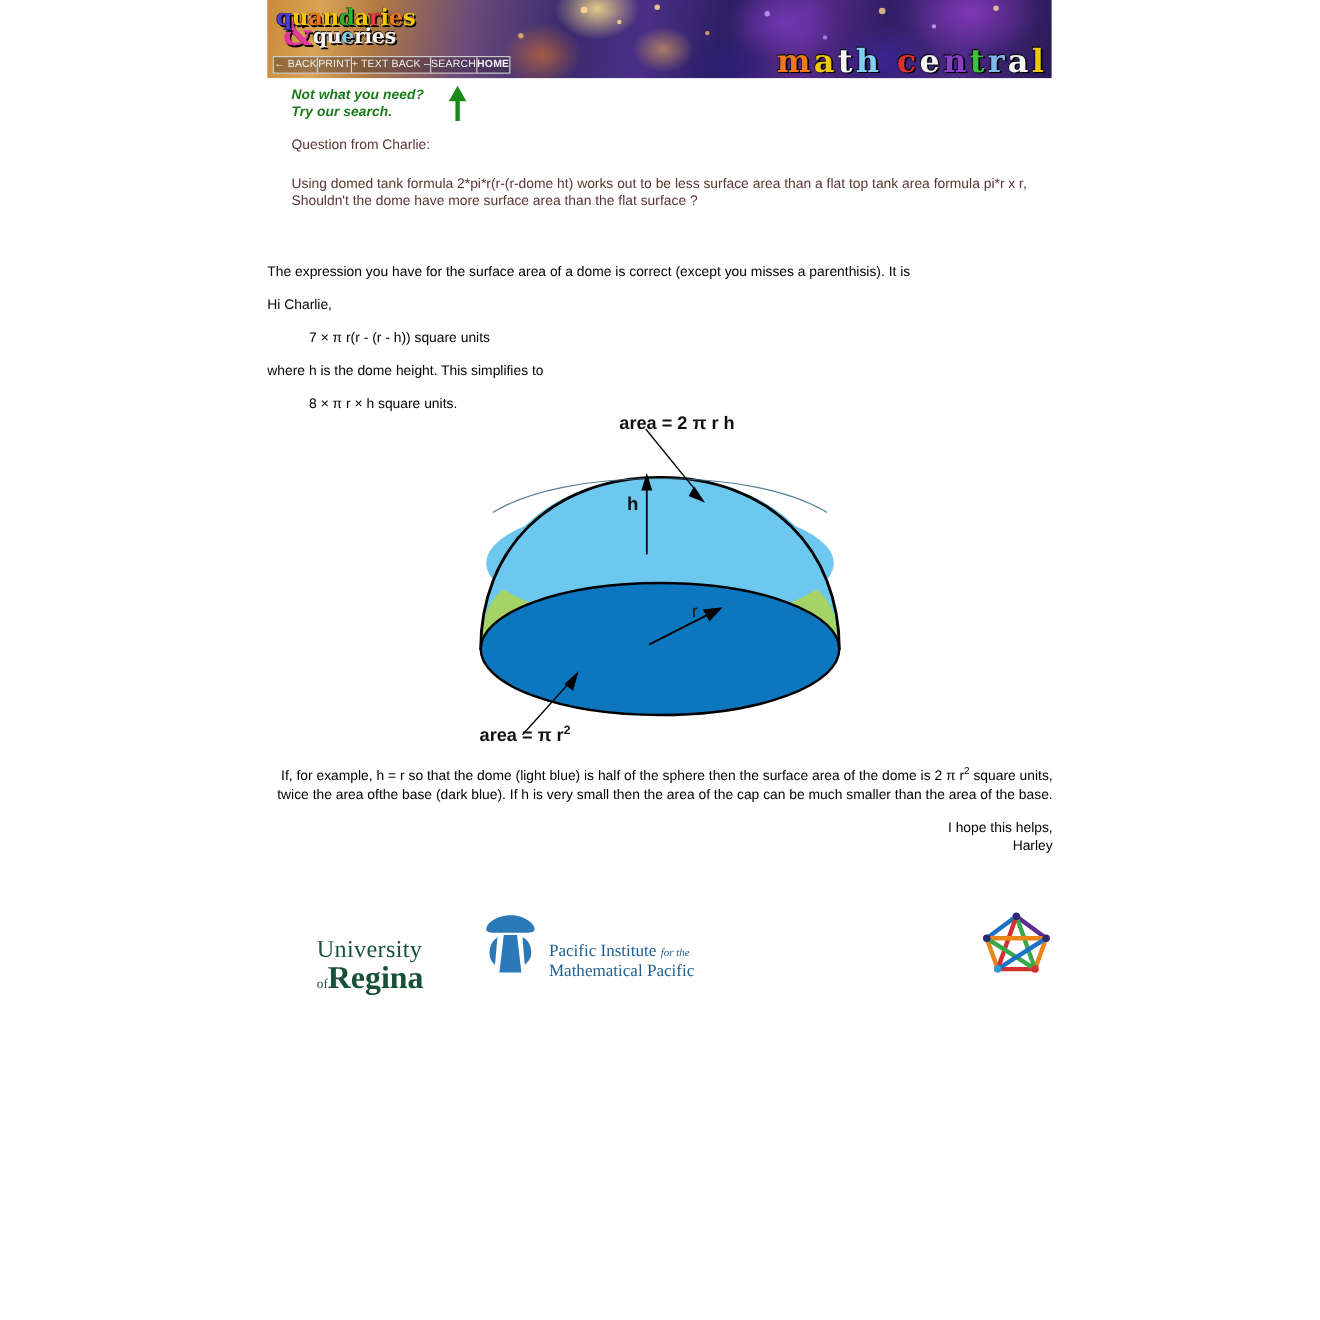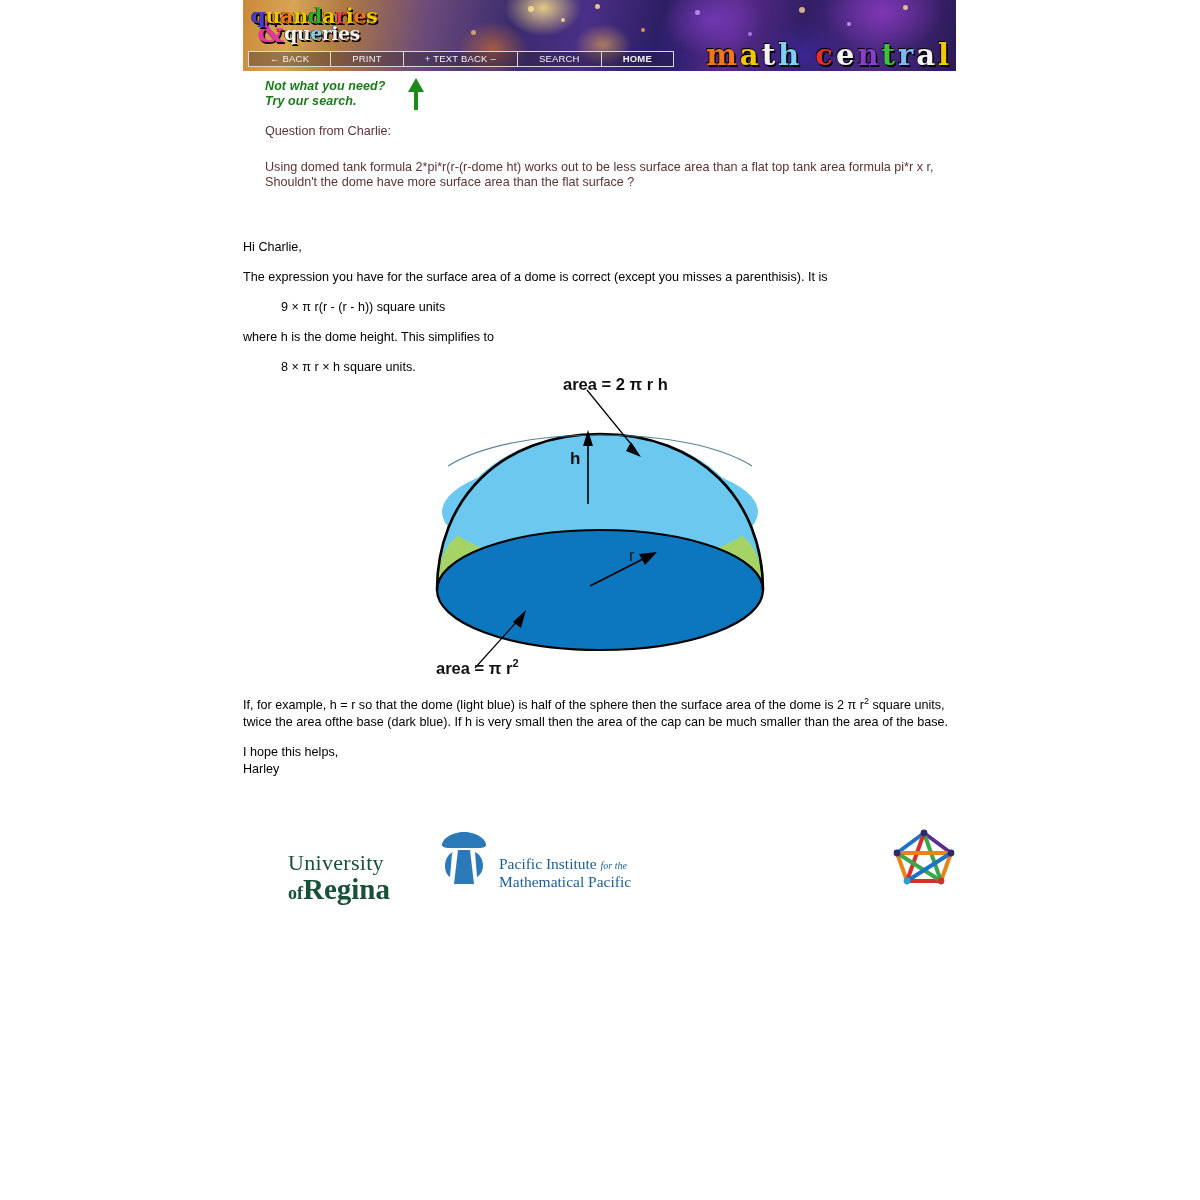--- a/index.html
+++ b/index.html
@@ -106,21 +106,21 @@
     display: flex;
     align-items: stretch;
     font-size: 9.5px;
     font-family: "Liberation Sans", sans-serif;
     height: 14px;
     border: 1px solid #d8d8d8;
     background: rgba(40,30,50,.35);
   }
   .navbar .nitem {
     color: #f2f2f2;
-    padding: 0 21px;
+    padding: 0 0;
     line-height: 13px;
     white-space: nowrap;
     border-right: 1px solid #d8d8d8;
     letter-spacing: .2px;
   }
   .navbar .nitem:last-child { border-right: none; font-weight: bold; }
 
   
   .search-note {
     position: absolute;
@@ -171,21 +171,21 @@
 
   .closing {
     position: absolute;
     left: 243px;
     top: 693px;
     width: 714px;
     color: #000;
     font-size: 12.6px;
     line-height: 17px;
   }
-  .closing p { margin: 0; }
+  .closing p { margin: 0; text-align: right; }
   .closing .gap { height: 13px; }
   .closing sup { font-size: 9px; vertical-align: super; }
 
   
   .figure {
     position: absolute;
     left: 420px;
     top: 378px;
     width: 370px;
     height: 302px;
@@ -205,21 +205,21 @@
     left: 45px;
     top: 8px;
     font-family: "Liberation Serif", serif;
     color: #185038;
     line-height: 1;
     user-select: none;
     margin-top: 24px;
   }
   .logo-uofr .u1 { font-size: 22px; letter-spacing: .3px; }
   .logo-uofr .u2 { font-size: 29px; font-weight: bold; margin-top: 1px; }
-  .logo-uofr .u2 .small { font-size: 18px; font-weight: bold; text-align: center; }
+  .logo-uofr .u2 .small { font-size: 12px; font-weight: normal; text-align: center; }
 
   .logo-pims {
     position: absolute;
     left: 195px;
     top: 10px;
     display: flex;
     align-items: flex-end;
   }
   .logo-pims .pims-text {
     margin-left: 9px;
@@ -282,23 +282,23 @@
     </div>
   </div>
 
   <div class="qblock" style="left:22px;top:124px;width:690px;">
     <div class="qfrom">Question from Charlie:</div>
     <div class="qline" style="width:675px;">Using domed tank formula 2*pi*r(r-(r-dome ht) works out to be less surface area than a flat top tank area formula pi*r x r,</div>
     <div class="qline">Shouldn't the dome have more surface area than the flat surface ?</div>
   </div>
 
   <div class="abody" style="left:0;top:240px;">
+    <p>The expression you have for the surface area of a dome is correct (except you misses a parenthisis). It is</p>
     <p>Hi Charlie,</p>
-    <p>The expression you have for the surface area of a dome is correct (except you misses a parenthisis). It is</p>
-    <p class="indent">9 × π r(r - (r - h)) square units</p>
+    <p class="indent">7 × π r(r - (r - h)) square units</p>
     <p>where h is the dome height. This simplifies to</p>
     <p class="indent">8 × π r × h square units.</p>
   </div>
 
   <div class="figure" style="left:177px;top:378px;">
     <svg width="370" height="302" viewBox="0 0 370 302" aria-hidden="false">
 
       <path d="M 17 212
                C 17 122, 80 56, 180 56
                C 280 56, 343 122, 343 212

